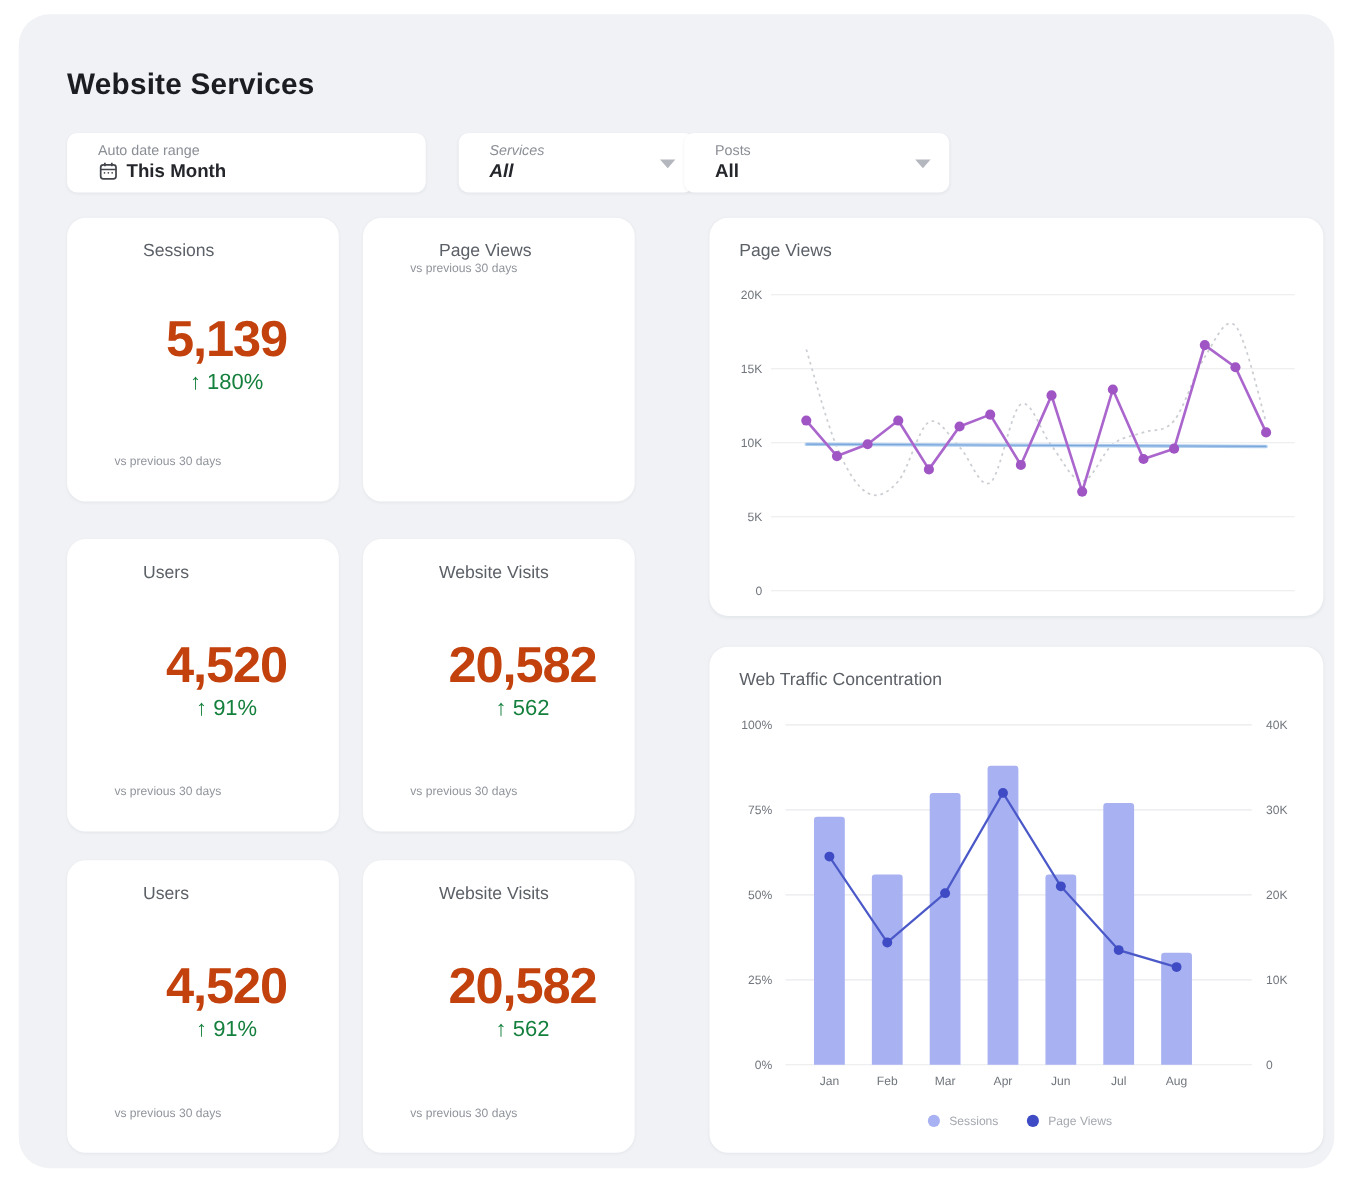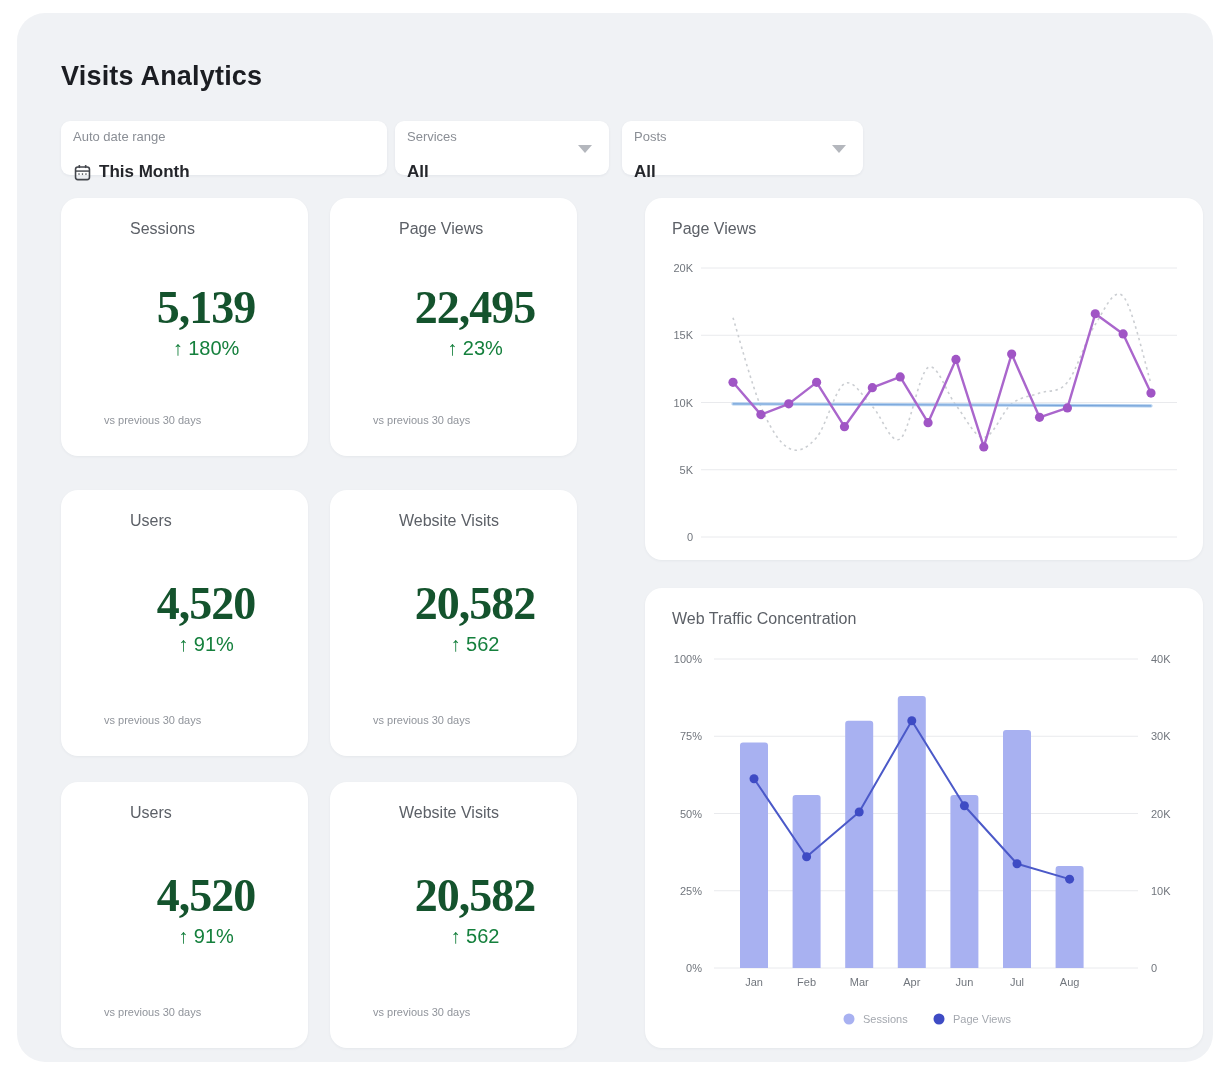--- a/index.html
+++ b/index.html
@@ -6,60 +6,60 @@
   html,body { width:1230px; height:1080px; background:#ffffff;
     font-family:"Liberation Sans","DejaVu Sans",sans-serif; }
   .page { position:relative; width:1230px; height:1080px; background:#ffffff; overflow:hidden; }
   .panel { position:absolute; left:17px; top:13px; width:1196px; height:1049px;
     background:#f0f2f5; border-radius:28px; }
   .page-title { position:absolute; left:44px; top:48px; font-size:27px; font-weight:600;
     color:#1b1d22; letter-spacing:.2px; }
 
   
   .filter { position:absolute; top:108px; height:54px; background:#ffffff; border-radius:9px;
-    box-shadow:0 1px 3px rgba(25,30,60,.06); padding:8px 16px 0 12px; cursor:pointer; }
+    box-shadow:0 1px 3px rgba(25,30,60,.06); padding:8px 16px 0 28px; cursor:pointer; }
   .filter-date { left:44px; width:326px; }
-  .filter-services { left:378px; width:214px; }
+  .filter-services { left:400px; width:214px;font-style:italic; }
   .filter-posts { left:605px; width:241px; }
   .filter-label { font-size:13px; color:#8a8e95; }
-  .filter-value-row { display:flex; align-items:center; gap:7px; margin-top:18px; }
+  .filter-value-row { display:flex; align-items:flex-start; gap:7px; margin-top:2px; }
   .filter-value { font-size:17px; font-weight:700; color:#24262b; }
   .chev { position:absolute; right:17px; top:24px; width:0; height:0;
     border-left:7px solid transparent; border-right:7px solid transparent;
     border-top:8px solid #b4b7bd; }
 
   
   .card { position:absolute; background:#ffffff; border-radius:17px;
     box-shadow:0 1px 3px rgba(25,30,60,.05);padding-left:43px; }
   .kpi { display:flex; flex-direction:column; }
   .kpi-1 { left:44px;  top:185px; width:247px; height:258px; }
   .kpi-2 { left:313px; top:185px; width:247px; height:258px; }
   .kpi-3 { left:44px;  top:477px; width:247px; height:266px; }
   .kpi-4 { left:313px; top:477px; width:247px; height:266px; }
   .kpi-5 { left:44px;  top:769px; width:247px; height:266px; }
   .kpi-6 { left:313px; top:769px; width:247px; height:266px; }
   .kpi-title { margin:22px 26px 0 26px; font-size:16px; color:#5c6067; }
   .kpi-mid { flex:1; display:flex; flex-direction:column; align-items:center; justify-content:center; margin-top:-8px; }
-  .kpi-number { font-size:46px; font-weight:800; color:#14532d; letter-spacing:-1px; line-height:1.05;font-family:Liberation Serif, serif; }
+  .kpi-number { font-size:46px; font-weight:800; color:#c2410c; letter-spacing:-1px; line-height:1.05; }
   .kpi-change { margin-top:4px; font-size:20px; color:#15803d; }
   .kpi-sub { font-size:11px; color:#90949b; margin-bottom:30px; }
 
   .chart-card-1 { left:628px; top:185px; width:558px; height:362px; }
   .chart-card-2 { left:628px; top:575px; width:558px; height:460px;text-decoration:underline; }
   .chart-title { position:absolute; left:27px; top:22px; font-size:16px; color:#5c6067; }
   .chart-svg { position:absolute; left:0; top:0; }
   svg text { font-family:"Liberation Sans","DejaVu Sans",sans-serif; }
 </style>
 </head>
 <body>
 
 <div class="page">
   <div class="panel">
 
-    <h1 class="page-title">Visits Analytics</h1>
+    <h1 class="page-title">Website Services</h1>
 
     <div class="filter filter-date">
       <div class="filter-label">Auto date range</div>
       <div class="filter-value-row">
         <svg width="19" height="19" viewBox="0 0 24 24">
           <rect x="3.2" y="5" width="17.6" height="16" rx="3" fill="none" stroke="#43464c" stroke-width="2"></rect>
           <line x1="3.2" y1="10.2" x2="20.8" y2="10.2" stroke="#43464c" stroke-width="1.8"></line>
           <line x1="8" y1="2.6" x2="8" y2="6.4" stroke="#43464c" stroke-width="2"></line>
           <line x1="16" y1="2.6" x2="16" y2="6.4" stroke="#43464c" stroke-width="2"></line>
           <circle cx="7.6" cy="14" r="1" fill="#43464c"></circle>
@@ -90,24 +90,20 @@
       <div class="kpi-title">Sessions</div>
       <div class="kpi-mid">
         <div class="kpi-number">5,139</div>
         <div class="kpi-change">↑ 180%</div>
       </div>
       <div class="kpi-sub">vs previous 30 days</div>
     </div>
 
     <div class="card kpi kpi-2">
       <div class="kpi-title">Page Views</div>
-      <div class="kpi-mid">
-        <div class="kpi-number">22,495</div>
-        <div class="kpi-change">↑ 23%</div>
-      </div>
       <div class="kpi-sub">vs previous 30 days</div>
     </div>
 
     <div class="card kpi kpi-3">
       <div class="kpi-title">Users</div>
       <div class="kpi-mid">
         <div class="kpi-number">4,520</div>
         <div class="kpi-change">↑ 91%</div>
       </div>
       <div class="kpi-sub">vs previous 30 days</div>

